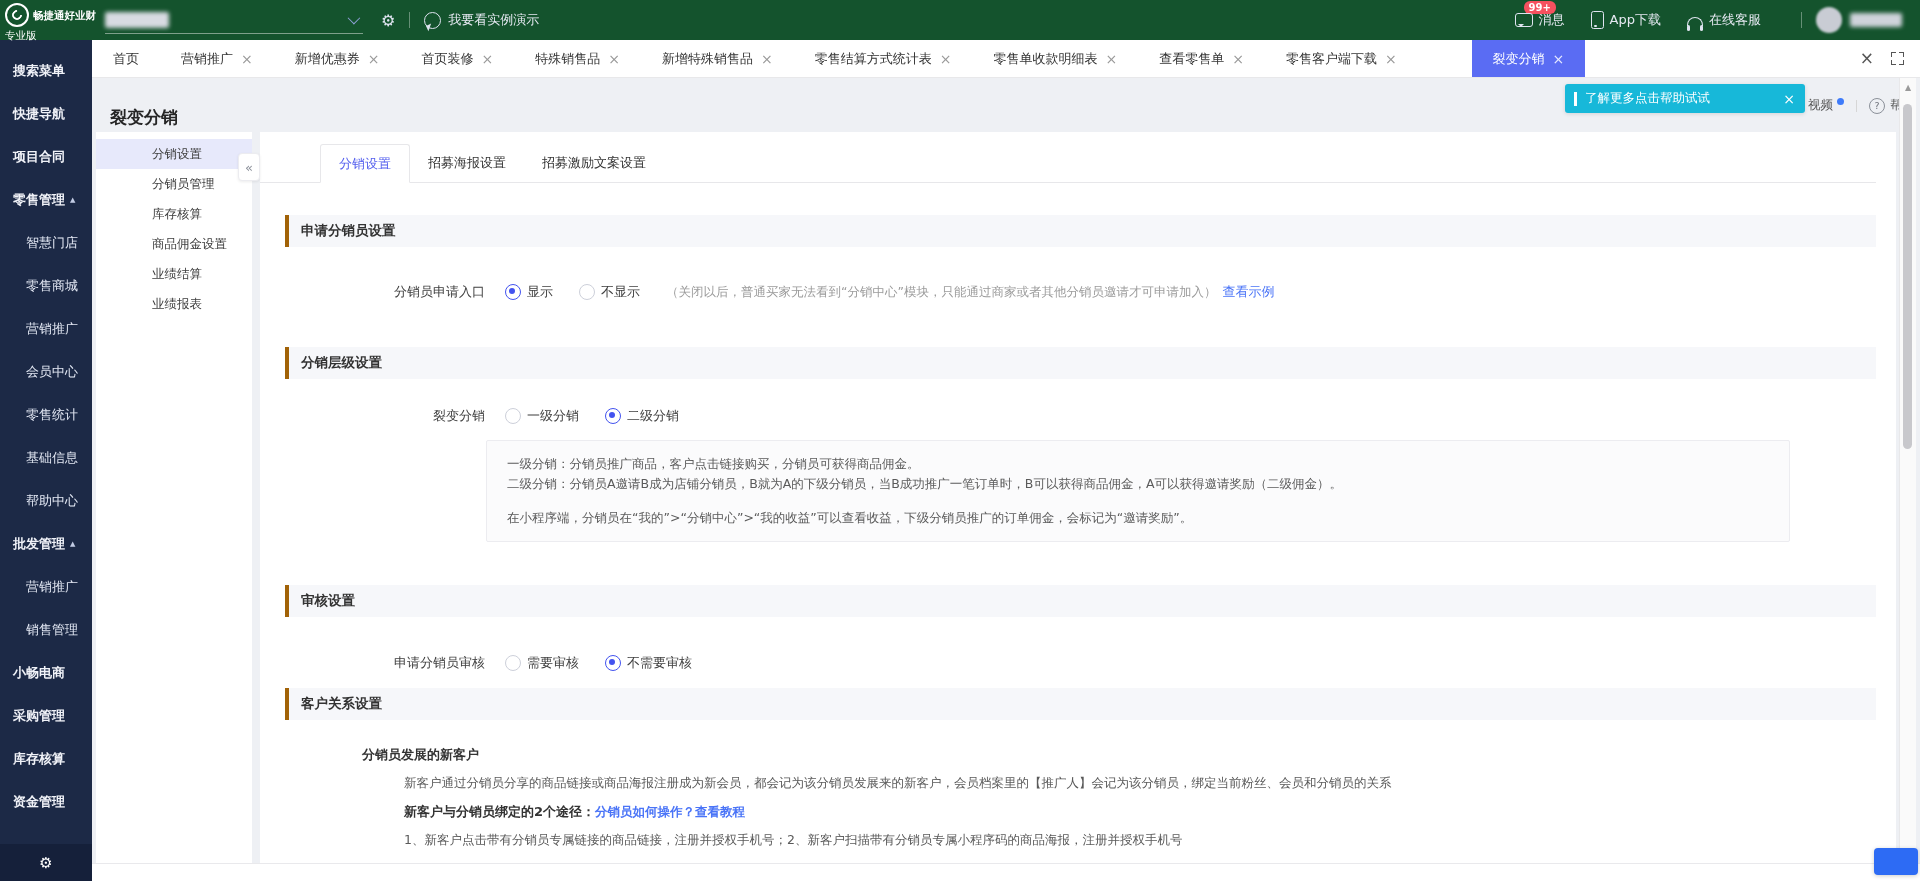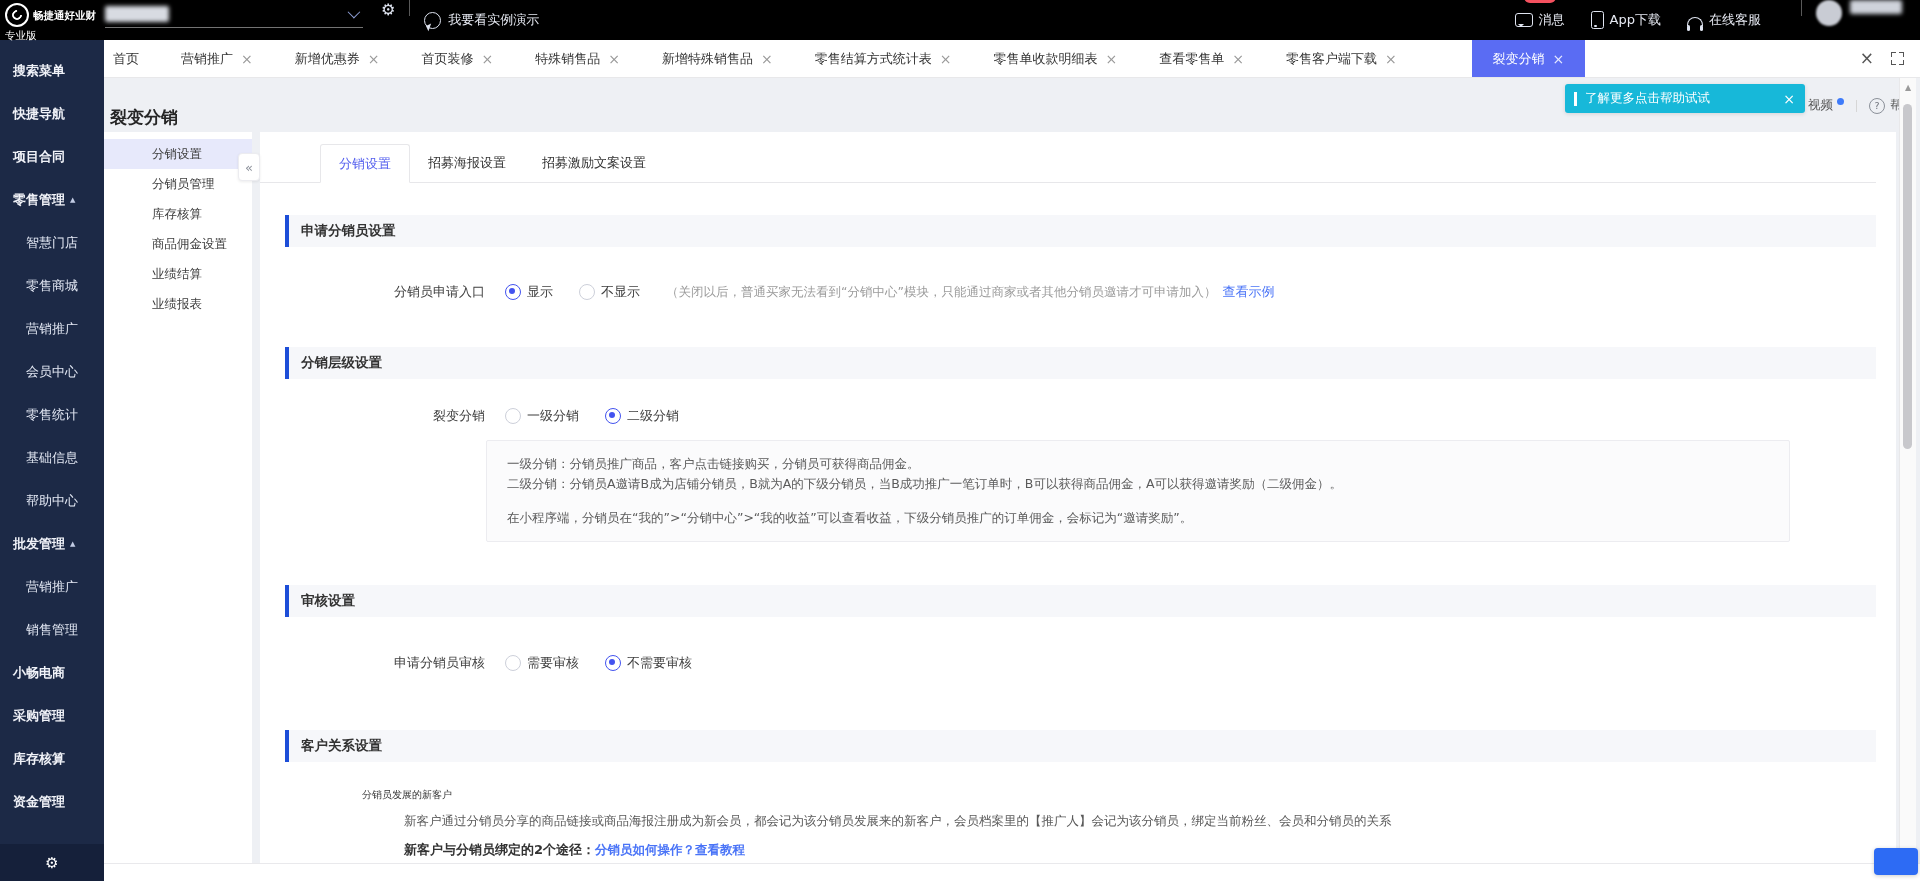--- a/index.html
+++ b/index.html
@@ -1,19 +1,19 @@
 <!DOCTYPE html>
 <html><head>
 <meta charset="utf-8">
 <style>
   html,body{margin:0;padding:0;background:#dfe2e8;font-family:"DejaVu Sans","Liberation Sans",sans-serif;}
   .app{position:relative;width:1920px;height:881px;background:#eef0f4;overflow:hidden;}
 
   
-  .topbar{position:absolute;left:0;top:0;width:1920px;height:40px;background:#000000;display:flex;color:#e6e9f2;z-index:20;}
+  .topbar{position:absolute;left:0;top:0;width:1920px;height:40px;background:#14532d;display:flex;align-items:center;color:#e6e9f2;z-index:20;}
   .brand{width:92px;flex:none;padding:3px 0 0 5px;line-height:1;}
   .brand-row{display:flex;align-items:center;gap:4px;}
   .logo{width:20px;height:20px;border:2px solid #fff;border-radius:50%;position:relative;flex:none;}
   .logo::after{content:"";position:absolute;left:5px;top:5px;width:6px;height:6px;border:2px solid #fff;border-radius:50%;border-top-color:transparent;transform:rotate(45deg);}
   .brand-title{font-size:10.5px;font-weight:700;color:#fff;white-space:nowrap;}
   .brand-sub{font-size:10.5px;color:#fff;margin-top:3px;}
   .selector{margin-left:8px;width:258px;height:27px;display:flex;align-items:center;border-bottom:1px solid rgba(255,255,255,.45);cursor:pointer;}
   .blur-pill{display:inline-block;width:64px;height:16px;border-radius:2px;background:#d8dbe2;filter:blur(2px);}
   .chev{margin-left:auto;margin-right:6px;width:8px;height:8px;border-right:1.6px solid #8fa0d8;border-bottom:1.6px solid #8fa0d8;transform:rotate(45deg) translateY(-2px);}
   .tb-gear{font-size:16px;color:#dfe4f0;margin-left:18px;cursor:pointer;}
@@ -28,21 +28,21 @@
   .icon-msg::before{content:"";position:absolute;left:2px;bottom:-4px;width:0;height:0;border:3px solid transparent;border-top-color:#dfe4f0;}
   .icon-app{width:11px;height:16px;border:1.4px solid #dfe4f0;border-radius:2.5px;position:relative;}
   .icon-app::after{content:"";position:absolute;left:2.5px;bottom:1px;width:3px;height:1.6px;background:#dfe4f0;border-radius:1px;}
   .icon-headset{width:14px;height:8px;border:1.4px solid #dfe4f0;border-bottom:none;border-radius:8px 8px 0 0;position:relative;margin-top:3px;}
   .icon-headset::before,.icon-headset::after{content:"";position:absolute;bottom:-5px;width:3px;height:6px;background:#dfe4f0;border-radius:1.5px;}
   .icon-headset::before{left:-1px;} .icon-headset::after{right:-1px;}
   .avatar{width:26px;height:26px;border-radius:50%;background:#c9ccd4;filter:blur(1px);margin-right:8px;flex:none;}
   .name-blur{width:52px;height:14px;margin-right:18px;background:#cfd3db;}
 
   
-  .sidebar{position:absolute;left:0;top:40px;bottom:0;width:104px;background:#1c2946;z-index:15;}
+  .sidebar{position:absolute;left:0;top:40px;bottom:0;width:92px;background:#1c2946;z-index:15;}
   .menu{padding-top:9px;}
   .menu-item{height:43px;display:flex;align-items:center;padding-left:13px;color:#f0f2f8;font-size:13px;font-weight:700;cursor:pointer;white-space:nowrap;}
   .menu-item.sub{padding-left:26px;font-weight:400;color:#e3e8f4;}
   .mi-arrow{font-size:7px;color:#c2cbe4;margin-left:5px;}
   .sidebar-footer{position:absolute;left:0;right:0;bottom:0;height:37px;background:#15203a;display:flex;align-items:center;justify-content:center;}
   .gear2{color:#fff;font-size:15px;cursor:pointer;}
 
   
   .tabbar{position:absolute;left:92px;top:40px;right:0;height:37px;background:#fff;border-bottom:1px solid #e8e8ea;display:flex;align-items:stretch;z-index:10;}
   .tabs{display:flex;}
@@ -75,34 +75,34 @@
   .subsidebar{position:absolute;left:96px;top:132px;bottom:17px;width:156px;background:#fff;padding-top:7px;z-index:4;}
   .ss-item{height:30px;display:flex;align-items:center;padding-left:56px;font-size:12.5px;color:#3d3d3d;cursor:pointer;white-space:nowrap;}
   .ss-item.selected{background:#e7e9fb;}
   .collapse-btn{position:absolute;left:238px;top:153px;width:20px;height:26px;background:#fff;border:1px solid #ececf0;border-radius:4px;display:flex;align-items:center;justify-content:center;color:#8a8f99;font-size:13px;cursor:pointer;z-index:6;box-shadow:0 1px 3px rgba(0,0,0,.08);}
 
   
   .card{position:absolute;left:260px;top:132px;right:24px;bottom:17px;background:#fff;overflow:hidden;z-index:3;}
   .ctabs{margin:12px 20px 0 0;padding-left:60px;border-bottom:1px solid #e7e7ea;display:flex;}
   .ctab{height:37px;line-height:37px;padding:0 18px;font-size:13px;color:#333;margin-bottom:-1px;cursor:pointer;white-space:nowrap;}
   .ctab.active{border:1px solid #e7e7ea;border-bottom-color:#fff;background:#fff;color:#5560ee;border-radius:3px 3px 0 0;}
-  .sec-strip{margin:0 20px 0 25px;height:32px;background:#f6f7fa;border-left:4px solid #1d4ed8;display:flex;align-items:center;padding-left:12px;font-size:13.5px;font-weight:700;color:#333;}
-  .mt-s1{margin-top:32px;} .mt-s2{margin-top:46px;} .mt-s3{margin-top:43px;} .mt-s4{margin-top:58px;}
+  .sec-strip{margin:0 20px 0 25px;height:32px;background:#f6f7fa;border-left:4px solid #a16207;display:flex;align-items:center;padding-left:12px;font-size:13.5px;font-weight:700;color:#333;}
+  .mt-s1{margin-top:32px;} .mt-s2{margin-top:46px;} .mt-s3{margin-top:43px;} .mt-s4{margin-top:16px;}
   .form-row{display:flex;align-items:center;margin-left:130px;font-size:13px;color:#404040;}
   .row1{margin-top:36px;} .row2{margin-top:28px;} .row3{margin-top:37px;}
   .f-label{width:95px;text-align:right;flex:none;margin-right:20px;}
   .opt{display:inline-flex;align-items:center;gap:6px;margin-right:26px;cursor:pointer;white-space:nowrap;}
   .rd{width:14px;height:14px;border-radius:50%;border:1px solid #cdd0da;background:#fff;position:relative;flex:none;}
   .rd.on{border-color:#4353ef;}
   .rd.on::after{content:"";position:absolute;left:3px;top:3px;width:6px;height:6px;border-radius:50%;background:#4353ef;}
   .note{color:#9b9b9b;font-size:12.5px;margin-right:6px;white-space:nowrap;}
   .link{color:#4a74f7;cursor:pointer;white-space:nowrap;}
   .info-box{margin:15px 0 0 226px;width:1262px;background:#fbfbfc;border:1px solid #ececf0;border-radius:2px;padding:13px 20px;font-size:12.5px;color:#5a5a5a;line-height:20px;}
   .info-gap{height:14px;}
-  .h4a{margin:26px 0 0 102px;font-size:10px;font-weight:400;color:#333;}
+  .h4a{margin:26px 0 0 102px;font-size:13px;font-weight:700;color:#333;}
   .p4{margin:9px 20px 0 144px;font-size:12.5px;color:#5a5a5a;line-height:19px;}
   .h4b{margin:11px 0 0 144px;font-size:13px;font-weight:700;color:#333;display:flex;align-items:center;}
   .h4b .link{font-weight:700;font-size:12.5px;}
   .h4b .link:first-of-type{margin-left:10px;}
 
   
   .vscroll{position:absolute;right:4px;top:78px;bottom:17px;width:16px;background:#fafafa;border-left:1px solid #e8e8ea;z-index:7;}
   .vs-arrow{display:block;text-align:center;font-size:8px;color:#9a9a9a;margin-top:5px;cursor:pointer;}
   .vs-thumb{position:absolute;left:3px;top:26px;width:9px;height:345px;background:#c8c8cc;border-radius:5px;cursor:pointer;}
   .hstrip{position:absolute;left:92px;right:0;bottom:0;height:17px;background:#fff;border-top:1px solid #e9e9ec;z-index:6;}

